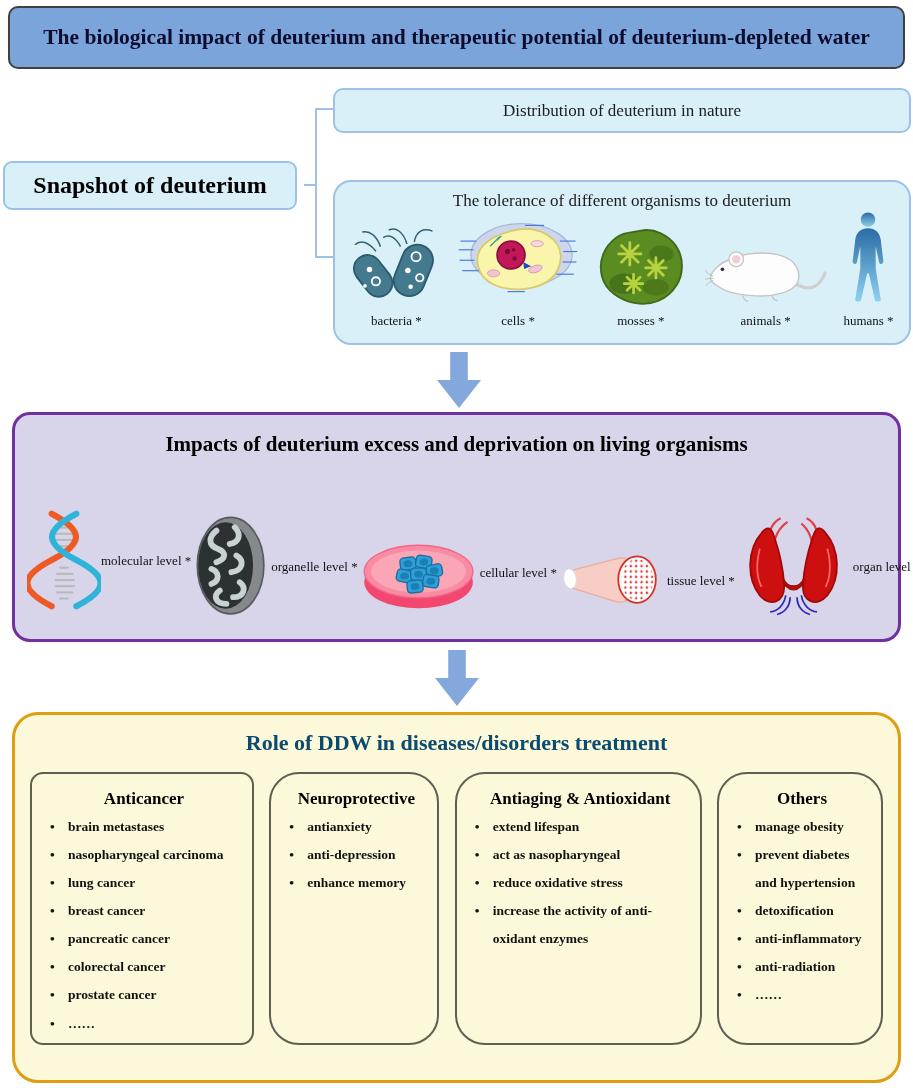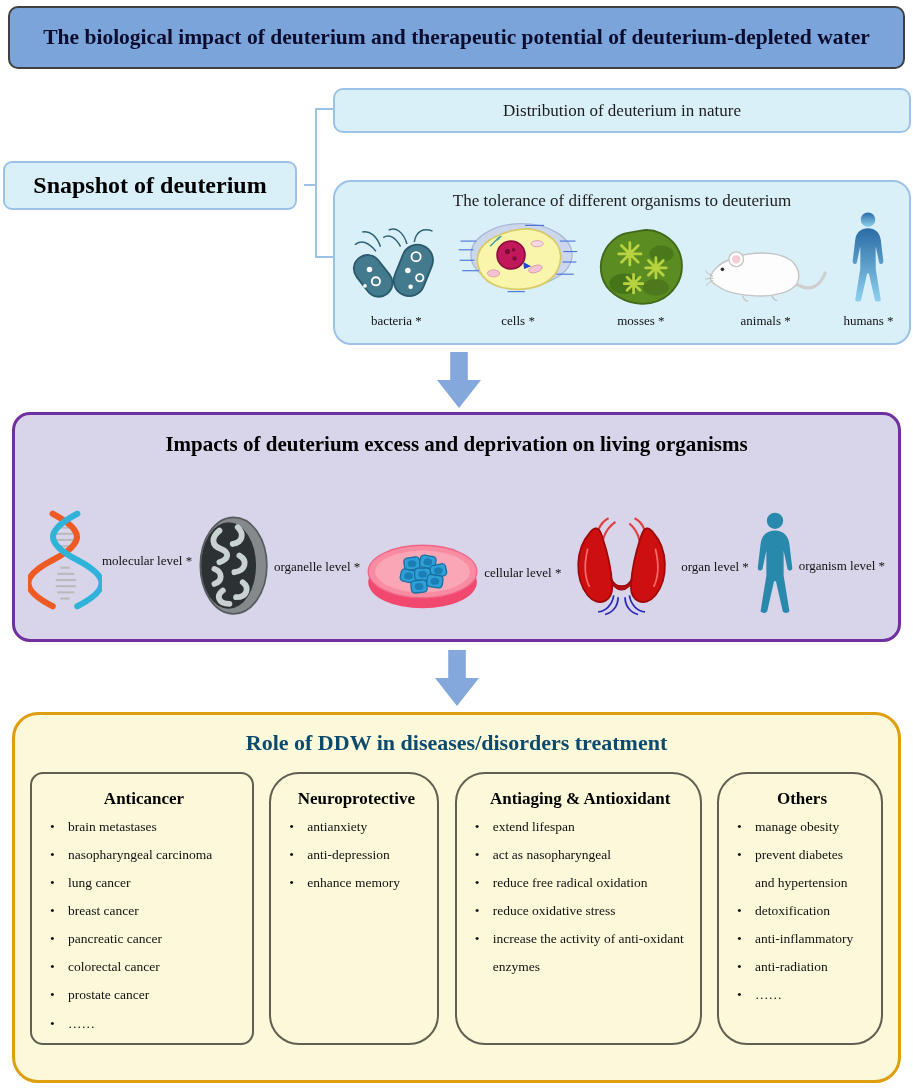--- a/index.html
+++ b/index.html
@@ -45,21 +45,21 @@
 
   
   .treatment{position:absolute;left:12px;top:712px;width:889px;height:371px;
              background:#fbf9d9;border:3px solid #de9e10;border-radius:26px;padding-top:15px;}
   .treatment-title{text-align:center;font-weight:bold;font-size:22px;color:#0c4a6e;}
   .columns{display:flex;justify-content:space-between;padding:0 15px;margin-top:16px;}
   .tcol{background:#fbf9d9;border:2px solid #5f5f52;border-radius:30px;
         height:273px;padding:13px 8px 0 12px;}
   .tcol-1{width:224px;border-radius:13px;} .tcol-2{width:170px;} .tcol-3{width:247px;} .tcol-4{width:166px;}
   .tcol-title{text-align:center;font-weight:bold;font-size:17px;color:#000;margin:2px 0 4px 0;}
-  .tcol ul{list-style:none;margin:0;padding:0;font-size:13.5px;line-height:2.08;color:#111;}
+  .tcol ul{list-style:none;margin:0;padding:0;font-size:13.5px;line-height:2.08;color:#111;font-weight:bold;}
   .tcol li{position:relative;padding-left:24px;}
   .tcol li::before{content:"\2022";position:absolute;left:6px;}
   .tcol-4 li{padding-right:8px;}
 </style>
 </head>
 <body>
 
 <div id="page">
 
   <div class="banner">
@@ -263,20 +263,36 @@
                 <ellipse cx="51" cy="57" rx="5" ry="4"></ellipse>
               <ellipse cx="67" cy="55" rx="5" ry="4"></ellipse>
                 <ellipse cx="81" cy="63" rx="5" ry="4"></ellipse>
               <ellipse cx="63" cy="69" rx="5" ry="4"></ellipse>
             </g>
           </svg>
         </span>
         <span class="lbl">cellular level *</span>
       </div>
 
+      <div class="level">
+        <span>
+          <svg width="110" height="76" viewBox="0 0 120 85">
+            <defs>
+              <pattern id="tdots" width="6" height="6" patternUnits="userSpaceOnUse">
+                <circle cx="3" cy="3" r="1.4" fill="#e23b3b"></circle>
+              </pattern>
+            </defs>
+            <path d="M14,32 C5,36 5,47 14,51 L62,66 C76,70 86,64 87,42 C88,22 78,15 64,19 Z" fill="#f7cdc5" stroke="#eab0a6" stroke-width="1.5"></path>
+            <ellipse cx="13" cy="41" rx="7" ry="11" fill="#ffffff" stroke="#dddddd" transform="rotate(-8 13 41)"></ellipse>
+            <ellipse cx="88" cy="42" rx="21" ry="26" fill="#ffffff" stroke="#d93025" stroke-width="2"></ellipse>
+            <ellipse cx="88" cy="42" rx="18" ry="23" fill="url(#tdots)"></ellipse>
+          </svg>
+        </span>
+        <span class="lbl">tissue level *</span>
+      </div>
 
       <div class="level">
         <span>
           <svg width="118" height="104" viewBox="0 0 135 120">
             <g stroke="#e04040" stroke-width="2.5" fill="none">
               <path d="M38,40 C36,22 42,10 52,5"></path>
               <path d="M44,42 C44,26 50,16 60,9"></path>
               <path d="M94,40 C98,22 92,10 82,5"></path>
               <path d="M88,44 C90,28 84,18 76,11"></path>
             </g>
@@ -336,21 +352,20 @@
           <li>anti-depression</li>
           <li>enhance memory</li>
         </ul>
       </div>
 
       <div class="tcol tcol-3">
         <div class="tcol-title">Antiaging &amp; Antioxidant</div>
         <ul>
           <li>extend lifespan</li>
           <li>act as nasopharyngeal</li>
-          <li>reduce free radical oxidation</li>
           <li>reduce oxidative stress</li>
           <li>increase the activity of anti-oxidant enzymes</li>
         </ul>
       </div>
 
       <div class="tcol tcol-4">
         <div class="tcol-title">Others</div>
         <ul>
           <li>manage obesity</li>
           <li>prevent diabetes and hypertension</li>

